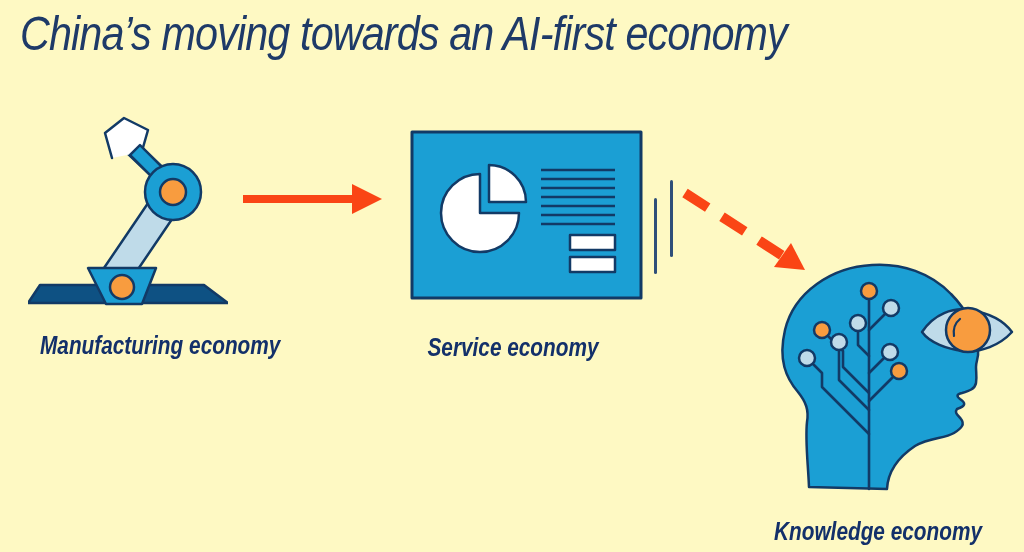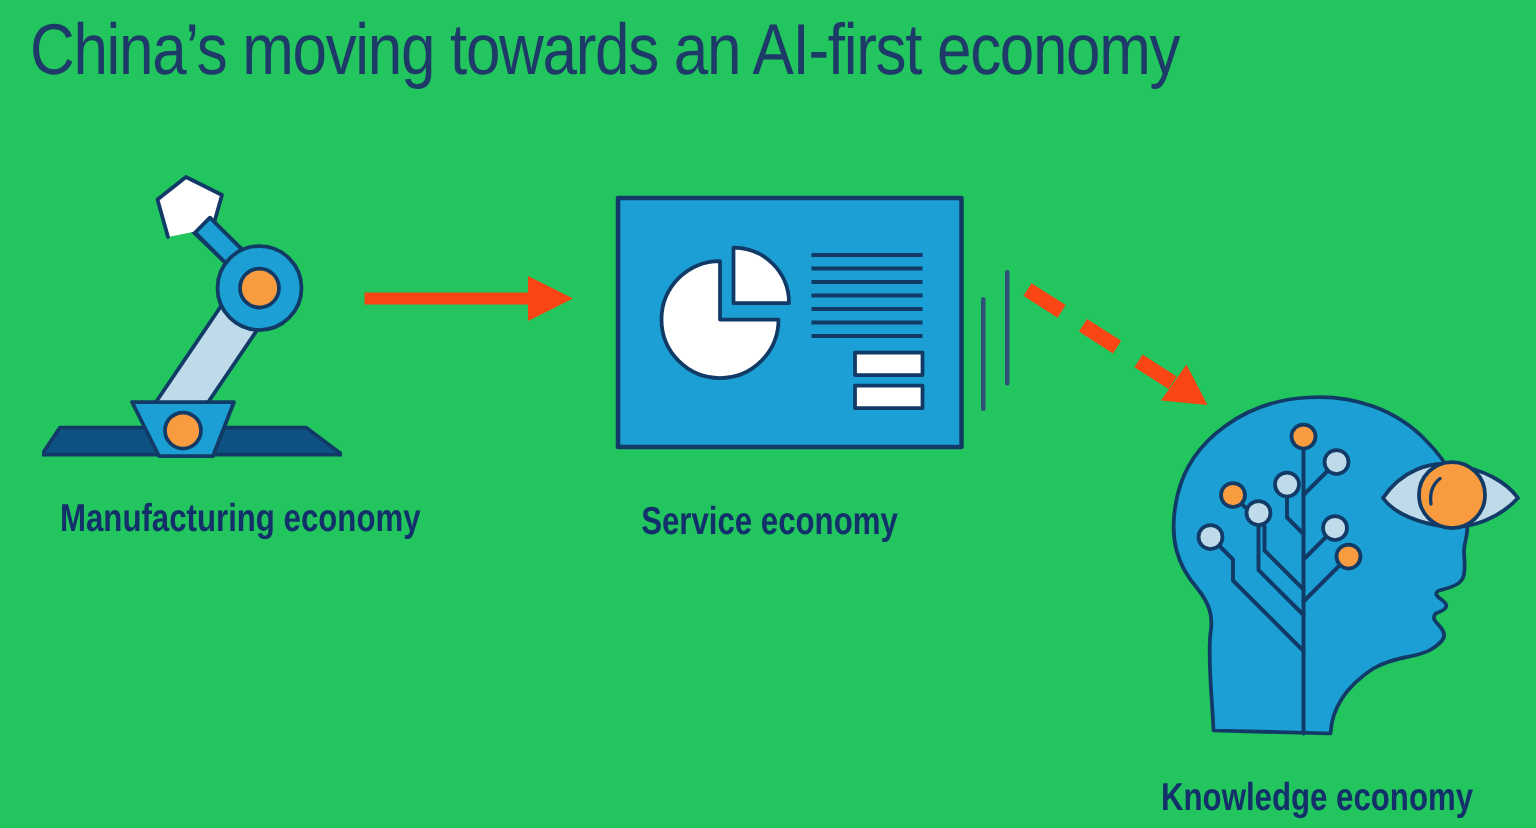--- a/index.html
+++ b/index.html
@@ -1,18 +1,19 @@
 <!DOCTYPE html>
 <html style="--title-navy: #1e3a68; --label-navy: #13306a; --outline-navy: #123a66; --cyan: #1b9fd4; --light-blue: #bfdbe9; --orange: #f89c3f; --arrow-orange: #fa4515; --base-blue: #0e5183; --line-navy: #2f4f79;"><head>
 <meta charset="utf-8">
 <style>
   html,body{margin:0;padding:0;background:#fff;}
   .slide{
-    position:relative;width:1024px;height:552px;background:#22c55e;overflow:hidden;
+    position:relative;width:1024px;height:552px;background:#fef9c3;overflow:hidden;
     font-family:"Liberation Sans",sans-serif;
+    font-style:italic;
   }
   .title{
     position:absolute;left:20px;top:6px;margin:0;
     font-size:48px;font-weight:400;letter-spacing:-1px;white-space:nowrap;
     color:var(--title-navy);
     transform:scaleX(.86);transform-origin:left top;
   }
   .stage-label{
     position:absolute;width:260px;text-align:center;
     font-size:26px;font-weight:700;white-space:nowrap;

